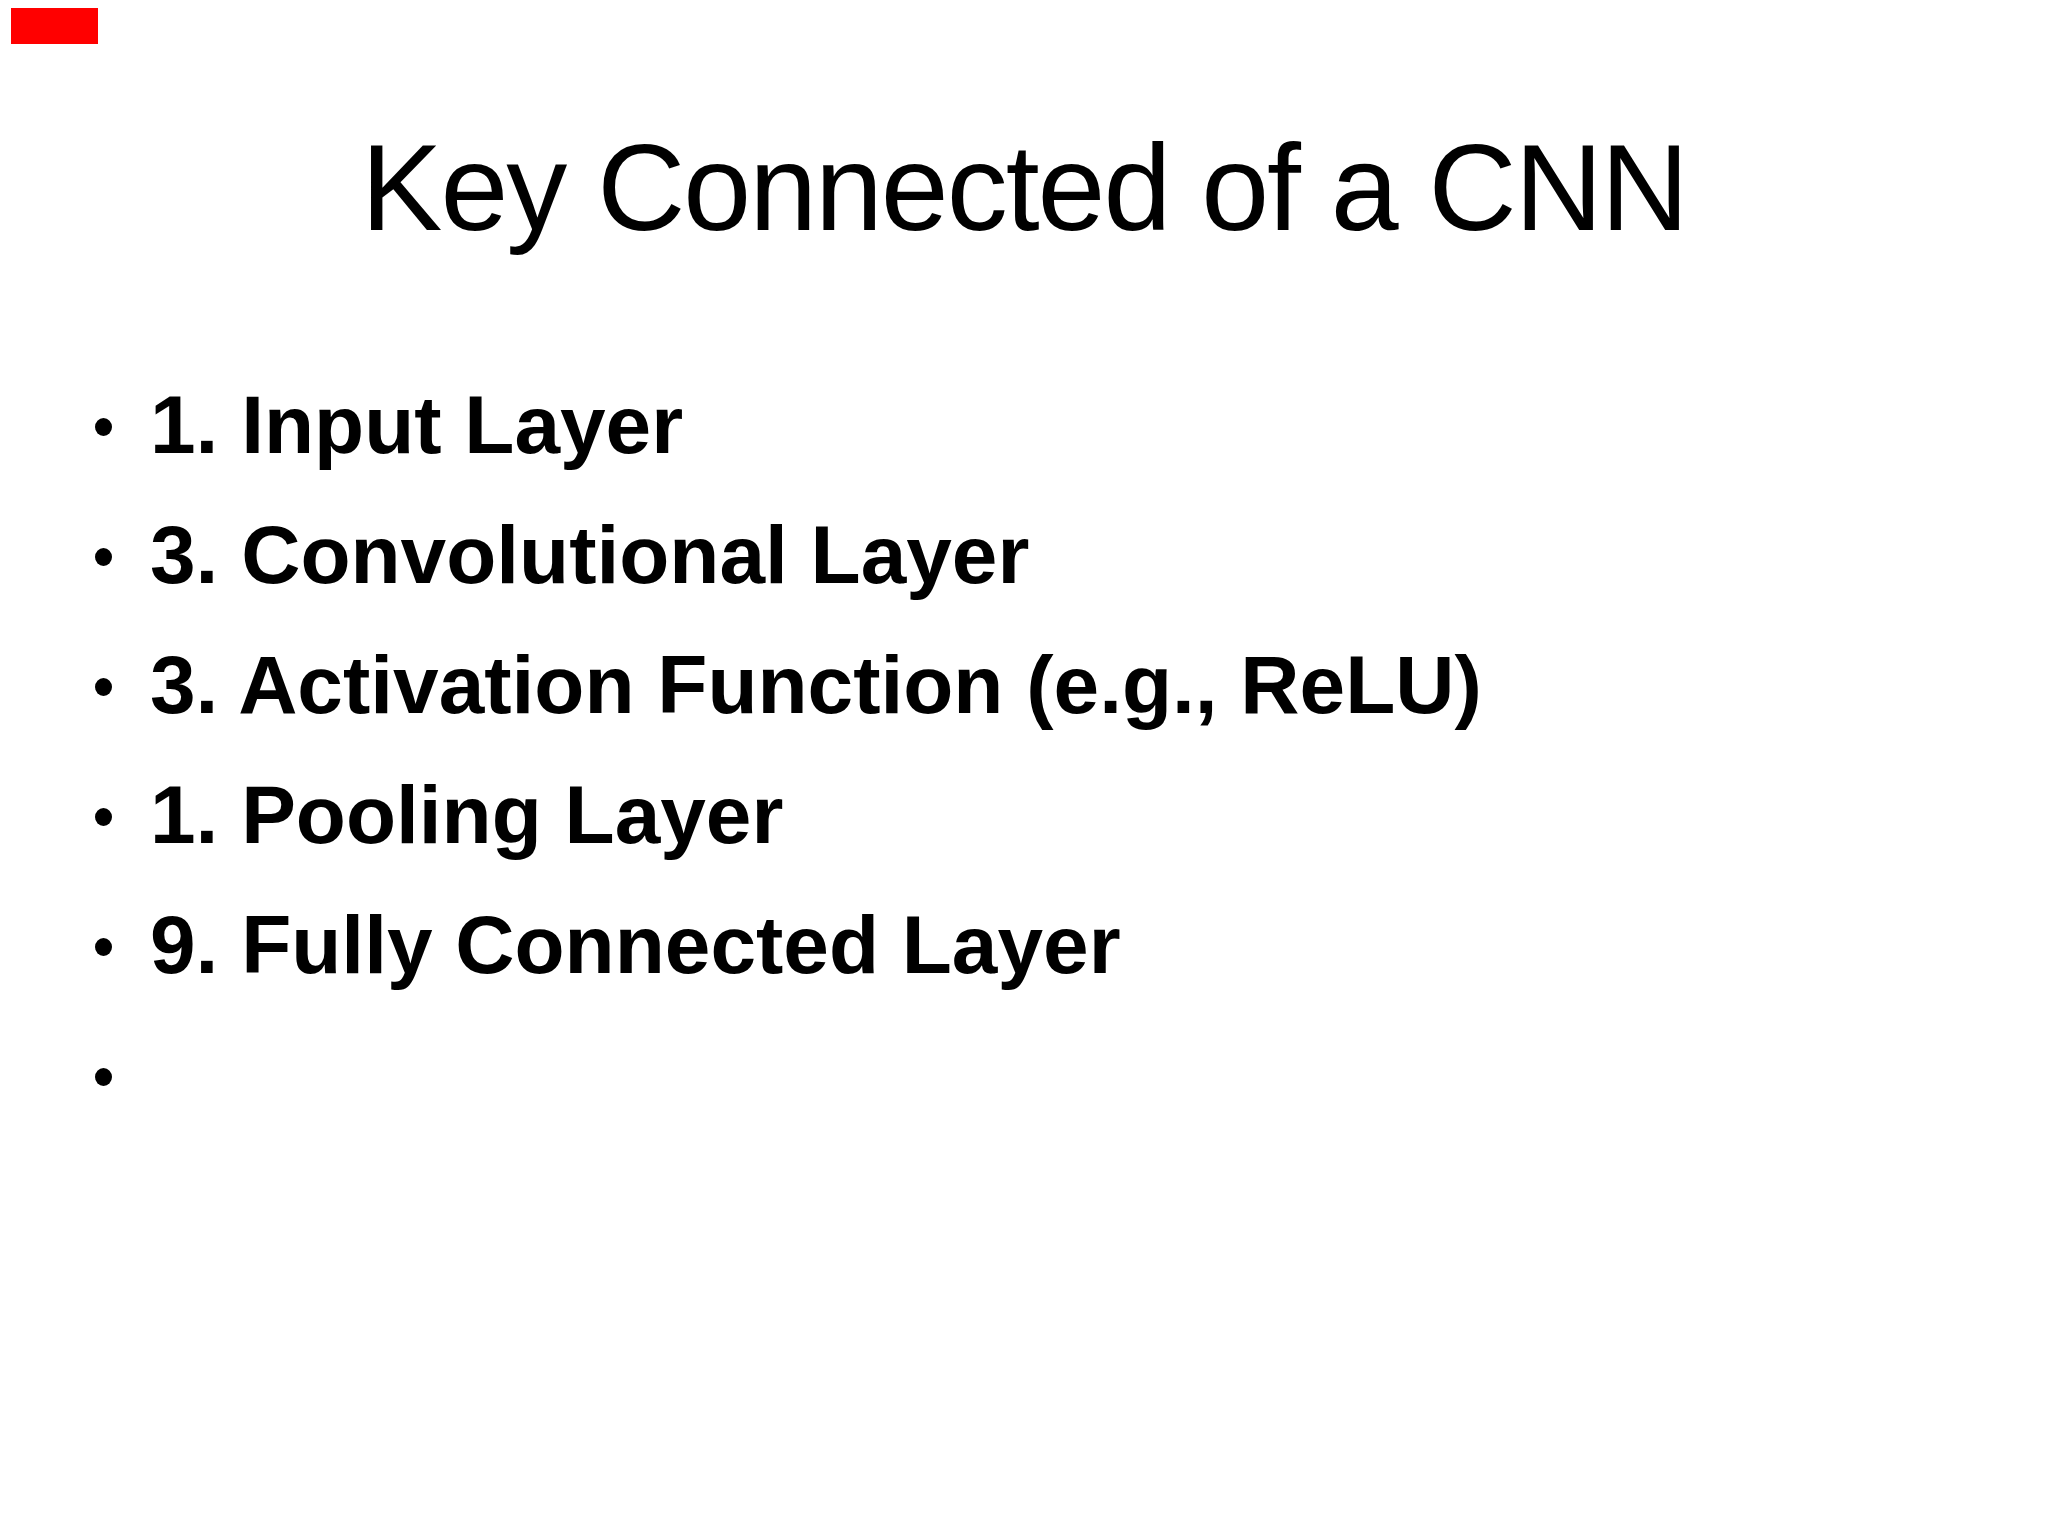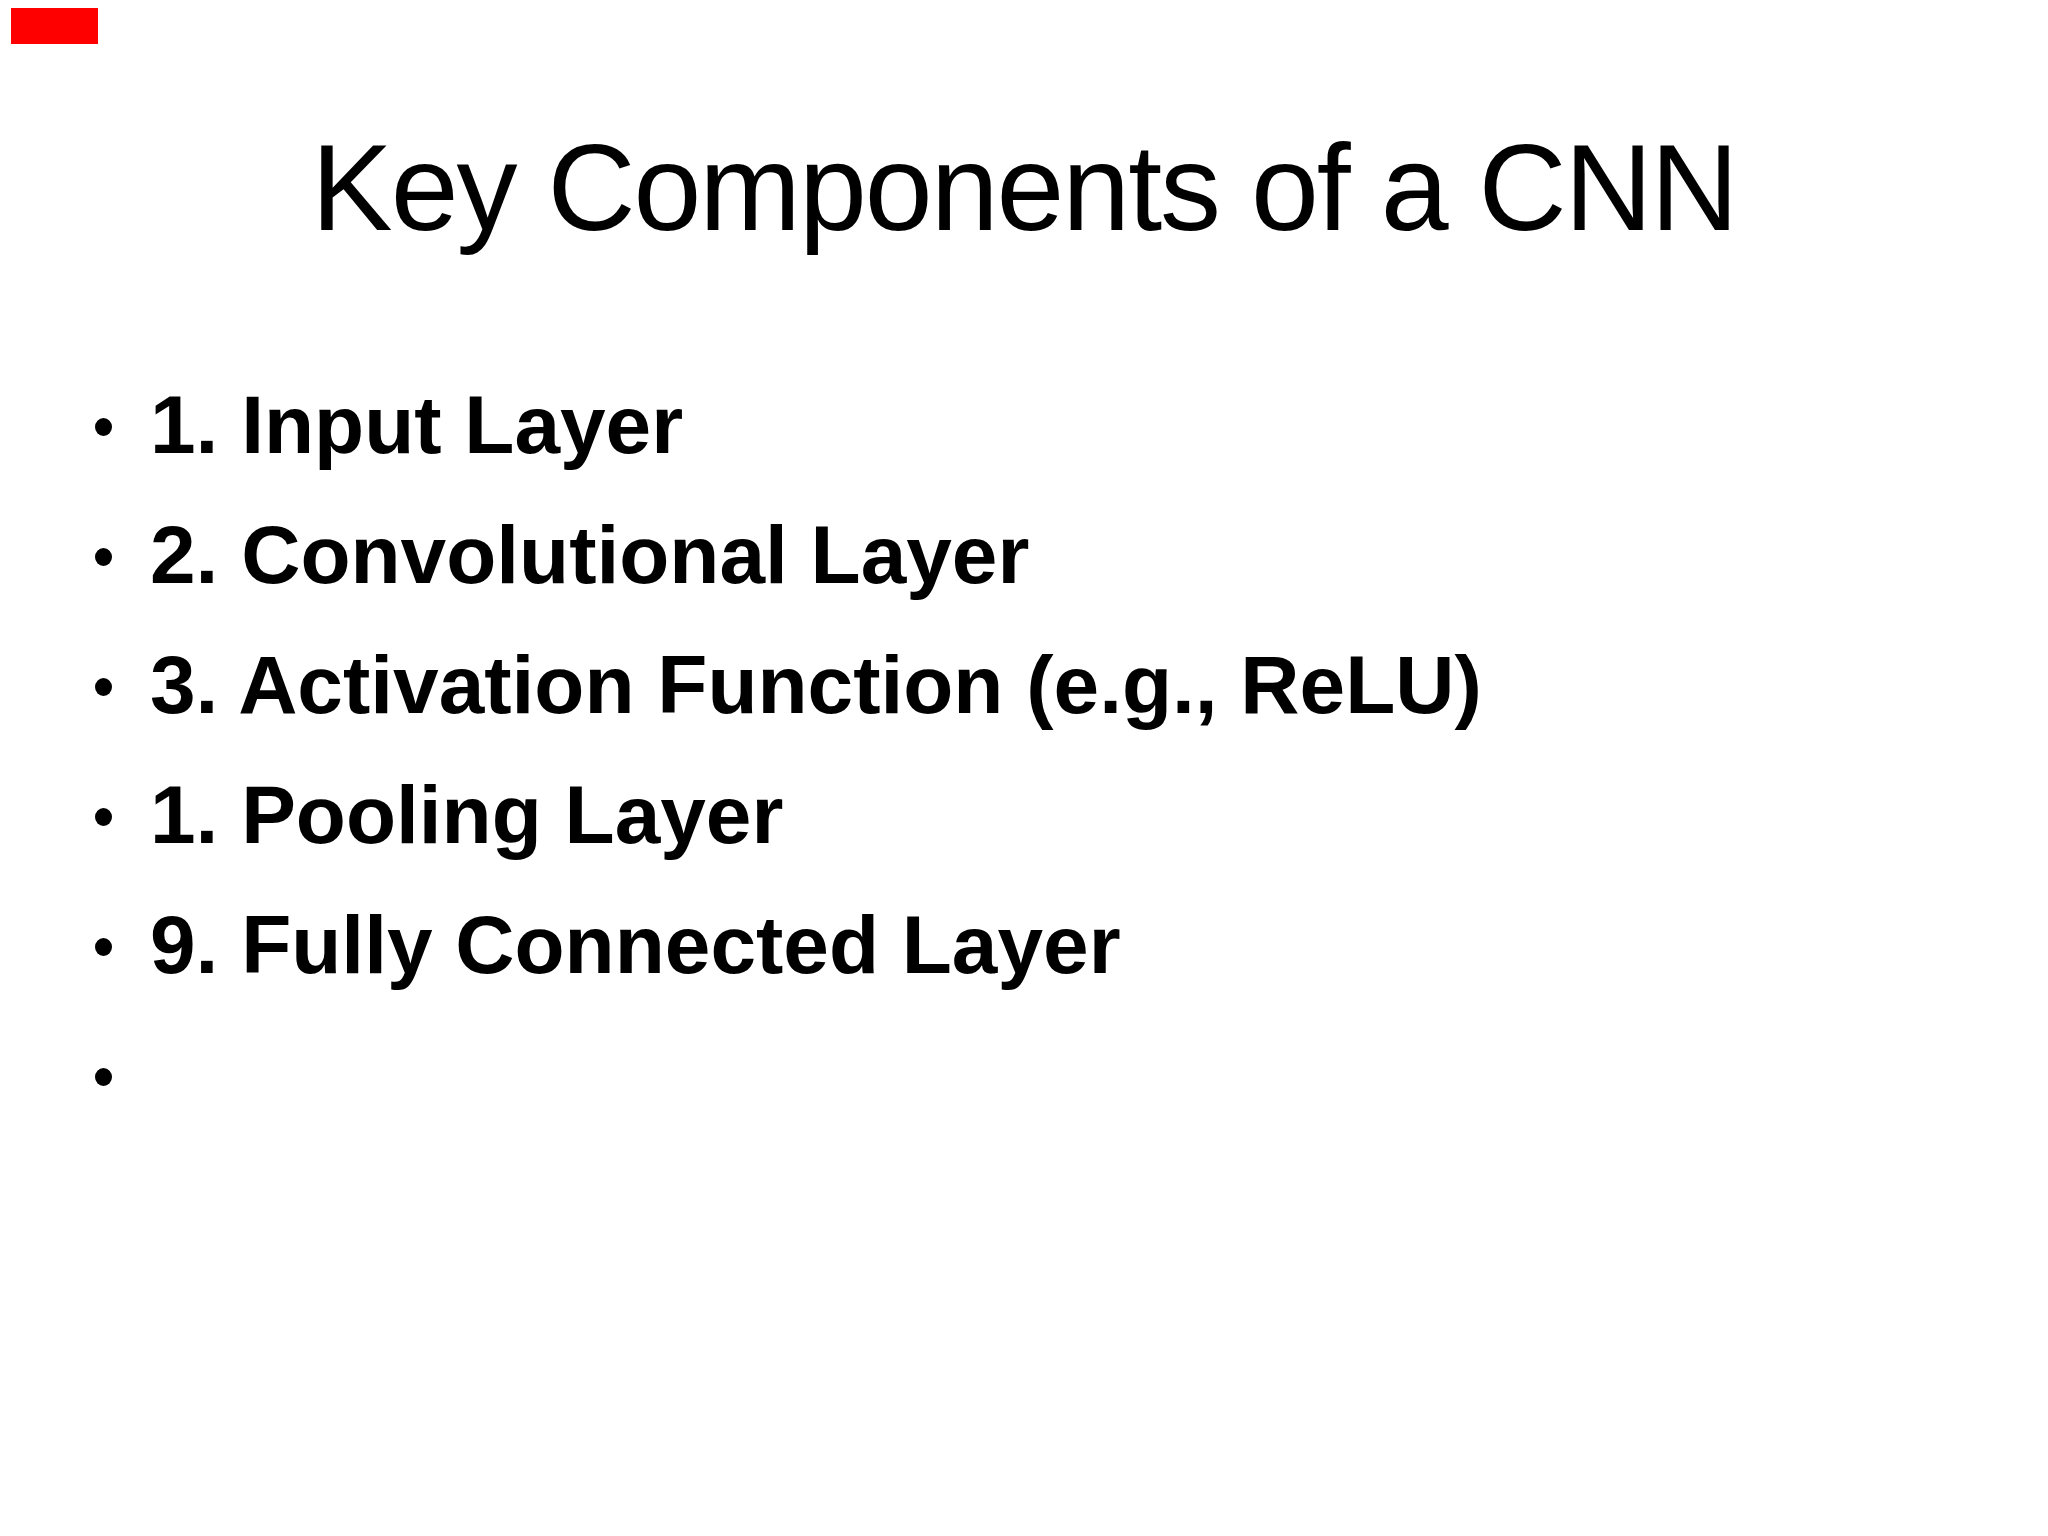--- a/index.html
+++ b/index.html
@@ -64,30 +64,30 @@
     background: #000000;
   }
 </style>
 </head>
 <body>
 
 <div class="slide">
 
   <div class="rec-indicator" style="background: rgb(255, 0, 0);"></div>
 
-  <h1 class="title">Key Components of a CNN</h1>
+  <h1 class="title">Key Connected of a CNN</h1>
 
   <ul class="bullets">
     <li>
       <span class="dot"></span>
       <span>1. Input Layer</span>
     </li>
     <li>
       <span class="dot"></span>
-      <span>2. Convolutional Layer</span>
+      <span>3. Convolutional Layer</span>
     </li>
     <li>
       <span class="dot"></span>
       <span>3. Activation Function (e.g., ReLU)</span>
     </li>
     <li>
       <span class="dot"></span>
       <span>1. Pooling Layer</span>
     </li>
     <li>

